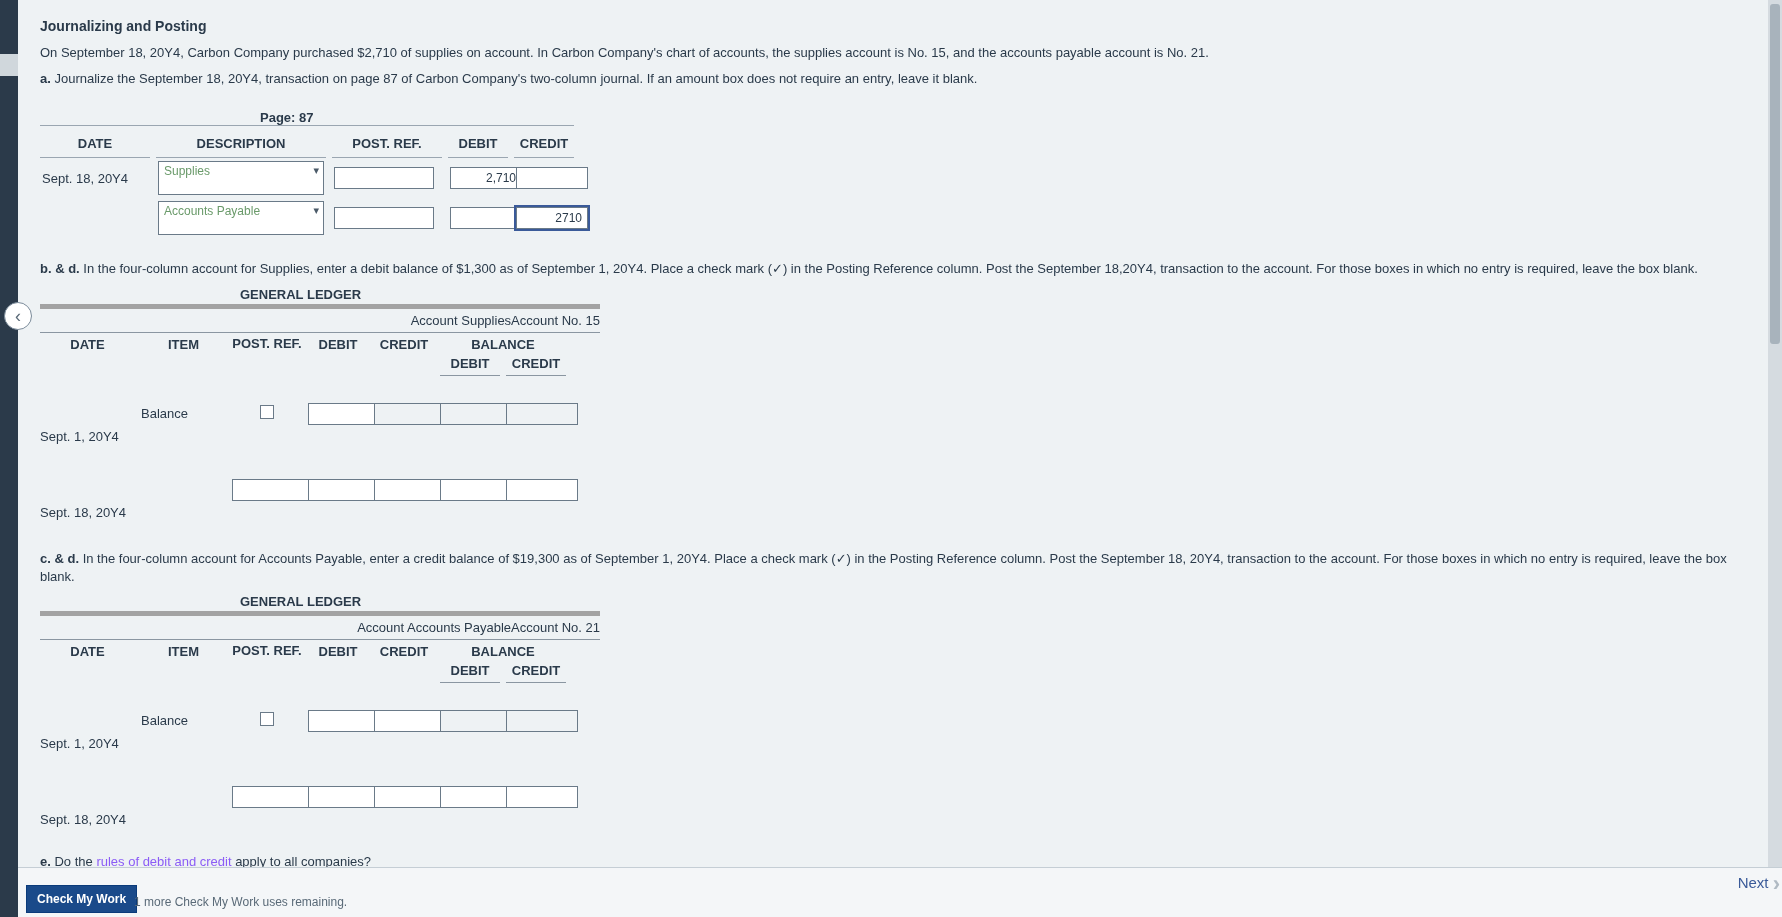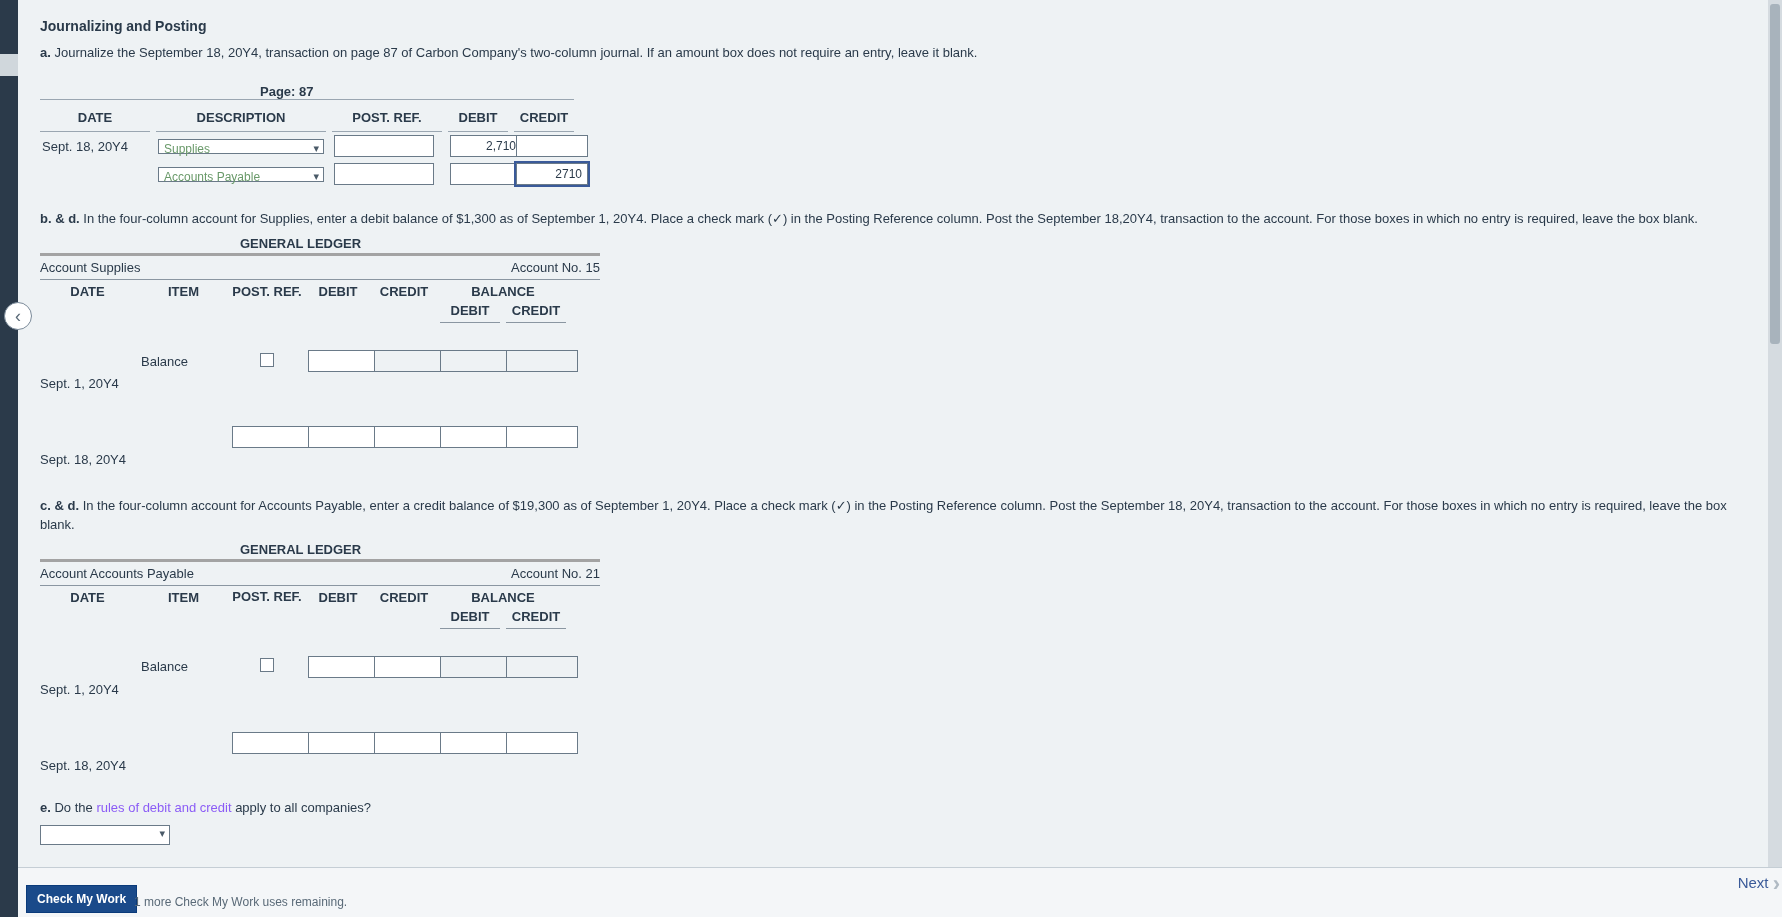--- a/index.html
+++ b/index.html
@@ -76,21 +76,21 @@
   .journal .hdr {
     font-weight: bold; text-align:center; padding:6px 2px;
     border-bottom: 1px solid #9aa6b1;
   }
   .journal .hdr.date{border-left:0;}
   .journal .row-cell { padding: 3px 2px; }
   .journal-wrap { display:inline-block; border-top:1px solid #9aa6b1;}
 
   .dropdown {
     border: 1px solid #6a7a88;
-    height: 15px;
+    height: 34px;
     background: #fff;
     color: #6a9a6a;
     font-size: 12px;
     padding: 2px 18px 2px 5px;
     position: relative;
   }
   .dropdown::after {
     content: "▾";
     position: absolute; right: 4px; top: 2px;
     color: #4a5a68; font-size: 11px;
@@ -107,25 +107,25 @@
   }
   .txtbox.small{width:72px;}
   .txtbox.med{width:100px;}
   .txtbox.sel { outline: 2px solid #3a5a99; }
   .txtbox.dim { background:#eef2f4;}
 
   
   .section-divider{ margin-top: 22px;}
   .ledger-title{ font-weight:bold; margin: 6px 0 2px 200px;}
   .ledger-head{
-    border-top:3px solid #a3a3a3;
+    border-top:5px solid #a3a3a3;
     border-bottom:1px solid #8a96a1;
     padding:4px 0;
     width:560px;
-    display:flex; justify-content:space-between;
+    display:flex; justify-content:flex-end;
   }
   .ledger {
     width: 570px;
   }
   .ledger .cols{
     display:grid;
     grid-template-columns: 95px 85px 70px 60px 60px 60px 60px;
     column-gap:6px;
     align-items:center;
   }
@@ -173,20 +173,21 @@
 <div class="left-rail">
   <div class="tick"></div>
 </div>
 
 <div class="prev-arrow">‹</div>
 
 <div class="content">
 
   <h4 class="title">Journalizing and Posting</h4>
 
+  <p>On September 18, 20Y4, Carbon Company purchased $2,710 of supplies on account. In Carbon Company's chart of accounts, the supplies account is No. 15, and the accounts payable account is No. 21.</p>
 
   
   <p>
     <span class="bold">a.</span>
     <span>Journalize the September 18, 20Y4, transaction on page 87 of Carbon Company's two-column journal. If an amount box does not require an entry, leave it blank.</span>
   </p>
 
   <div class="page-label">Page: 87</div>
 
   <div class="journal-wrap">

